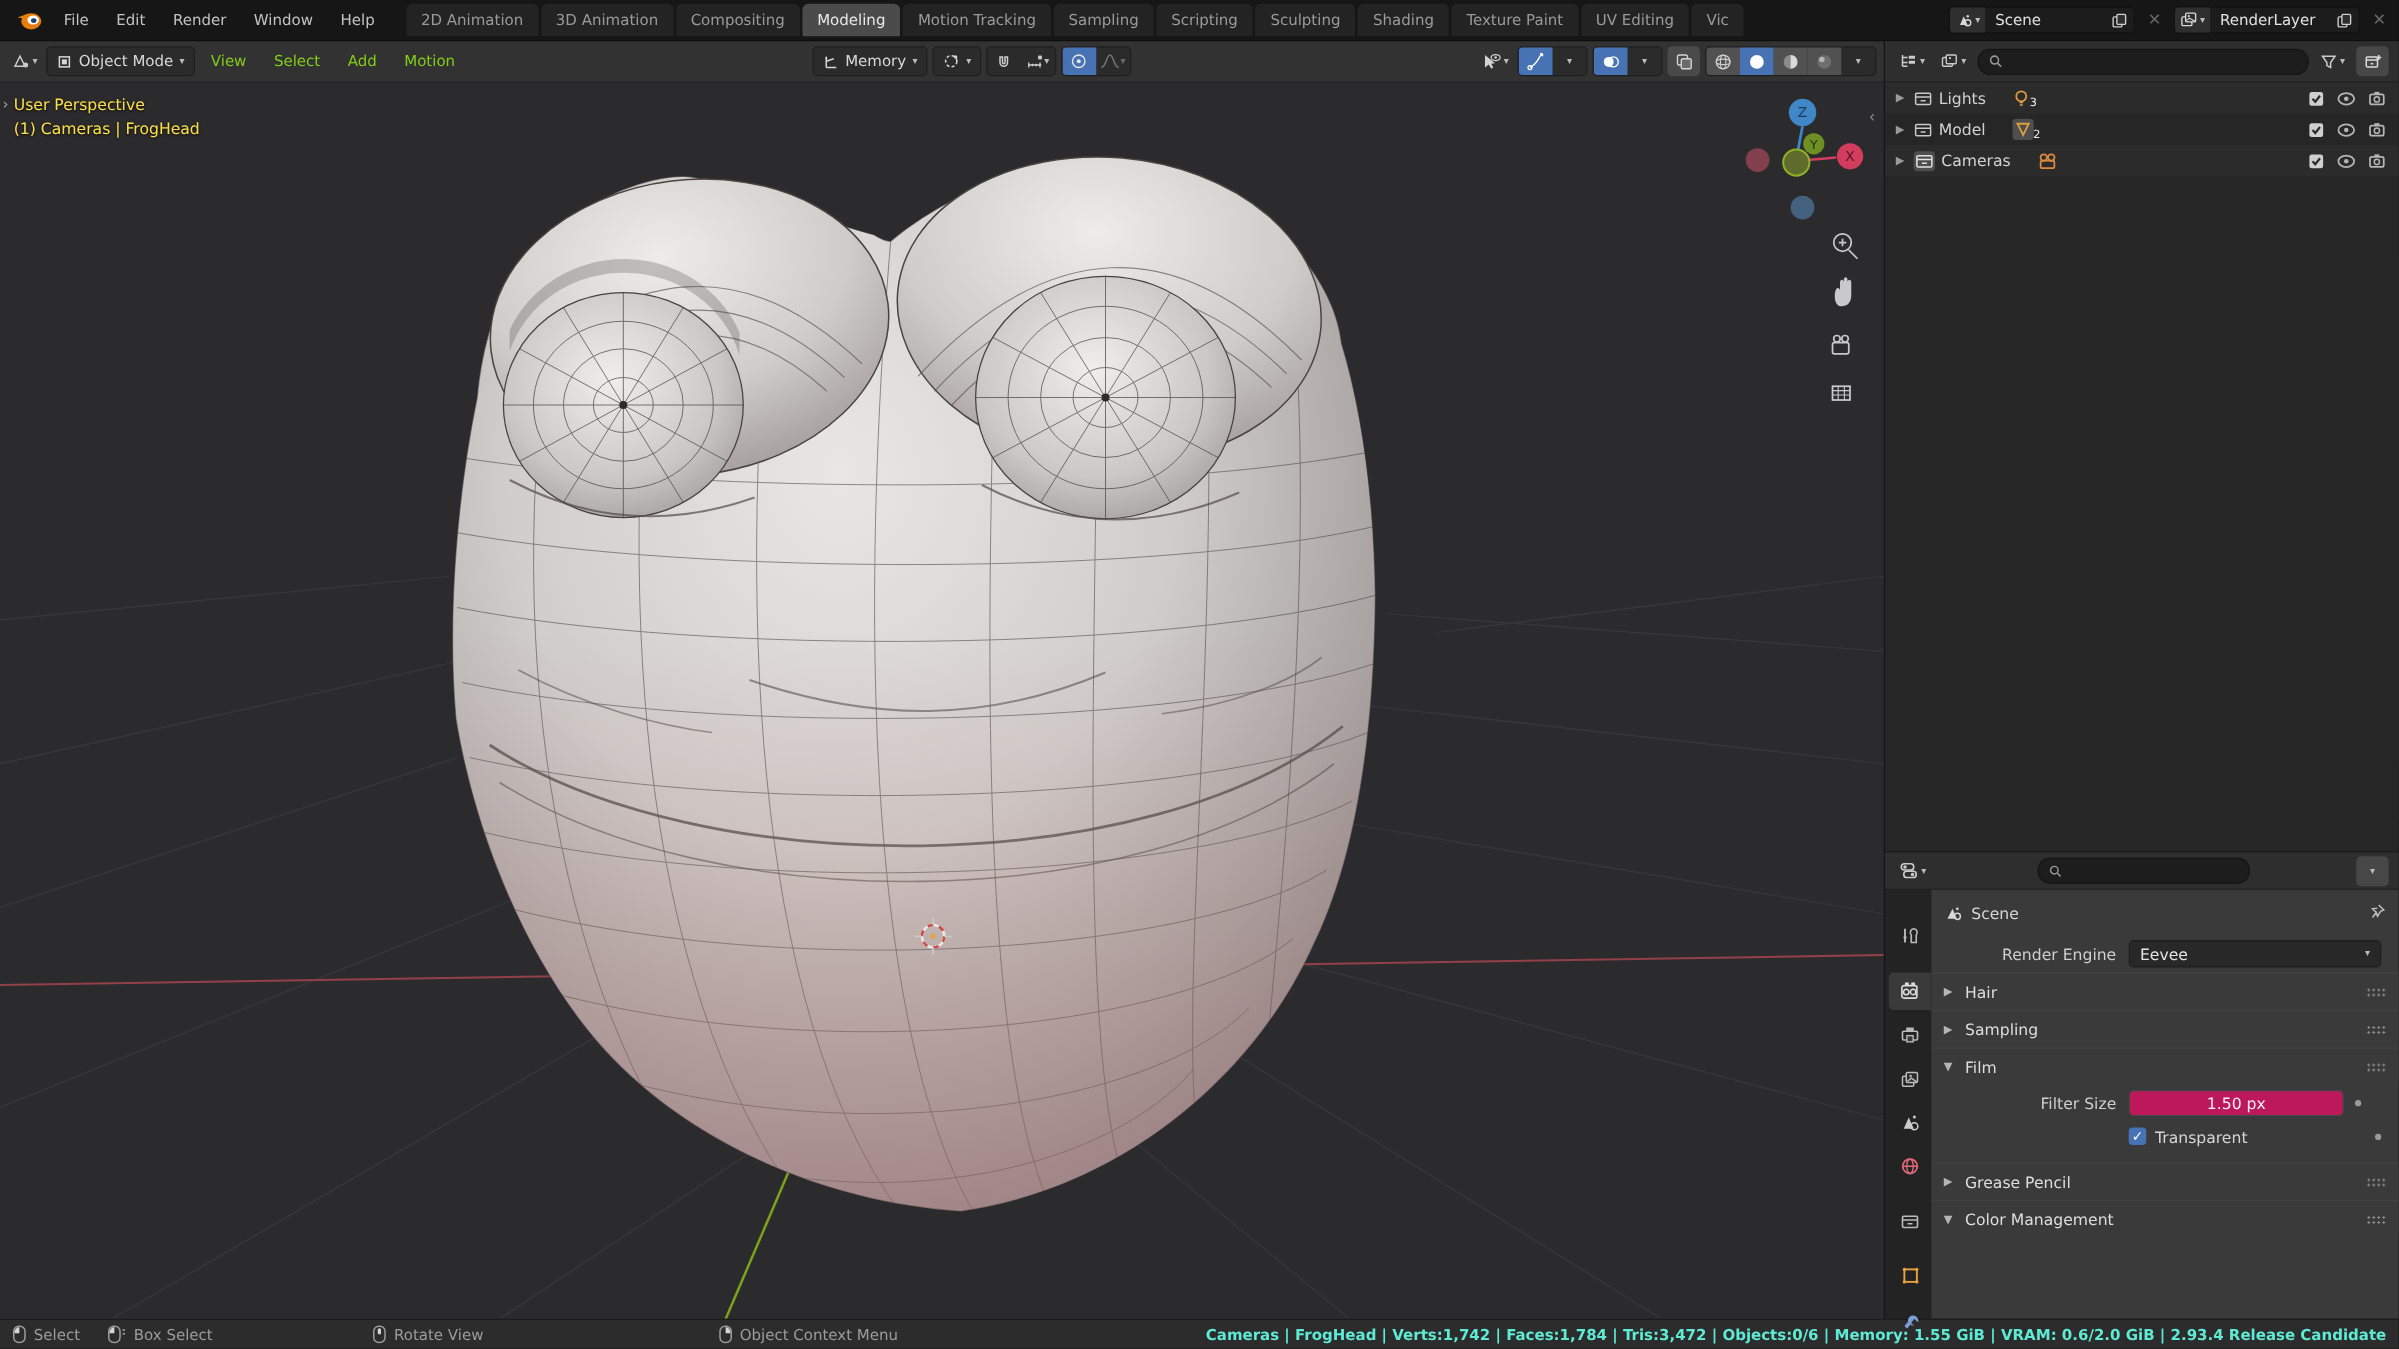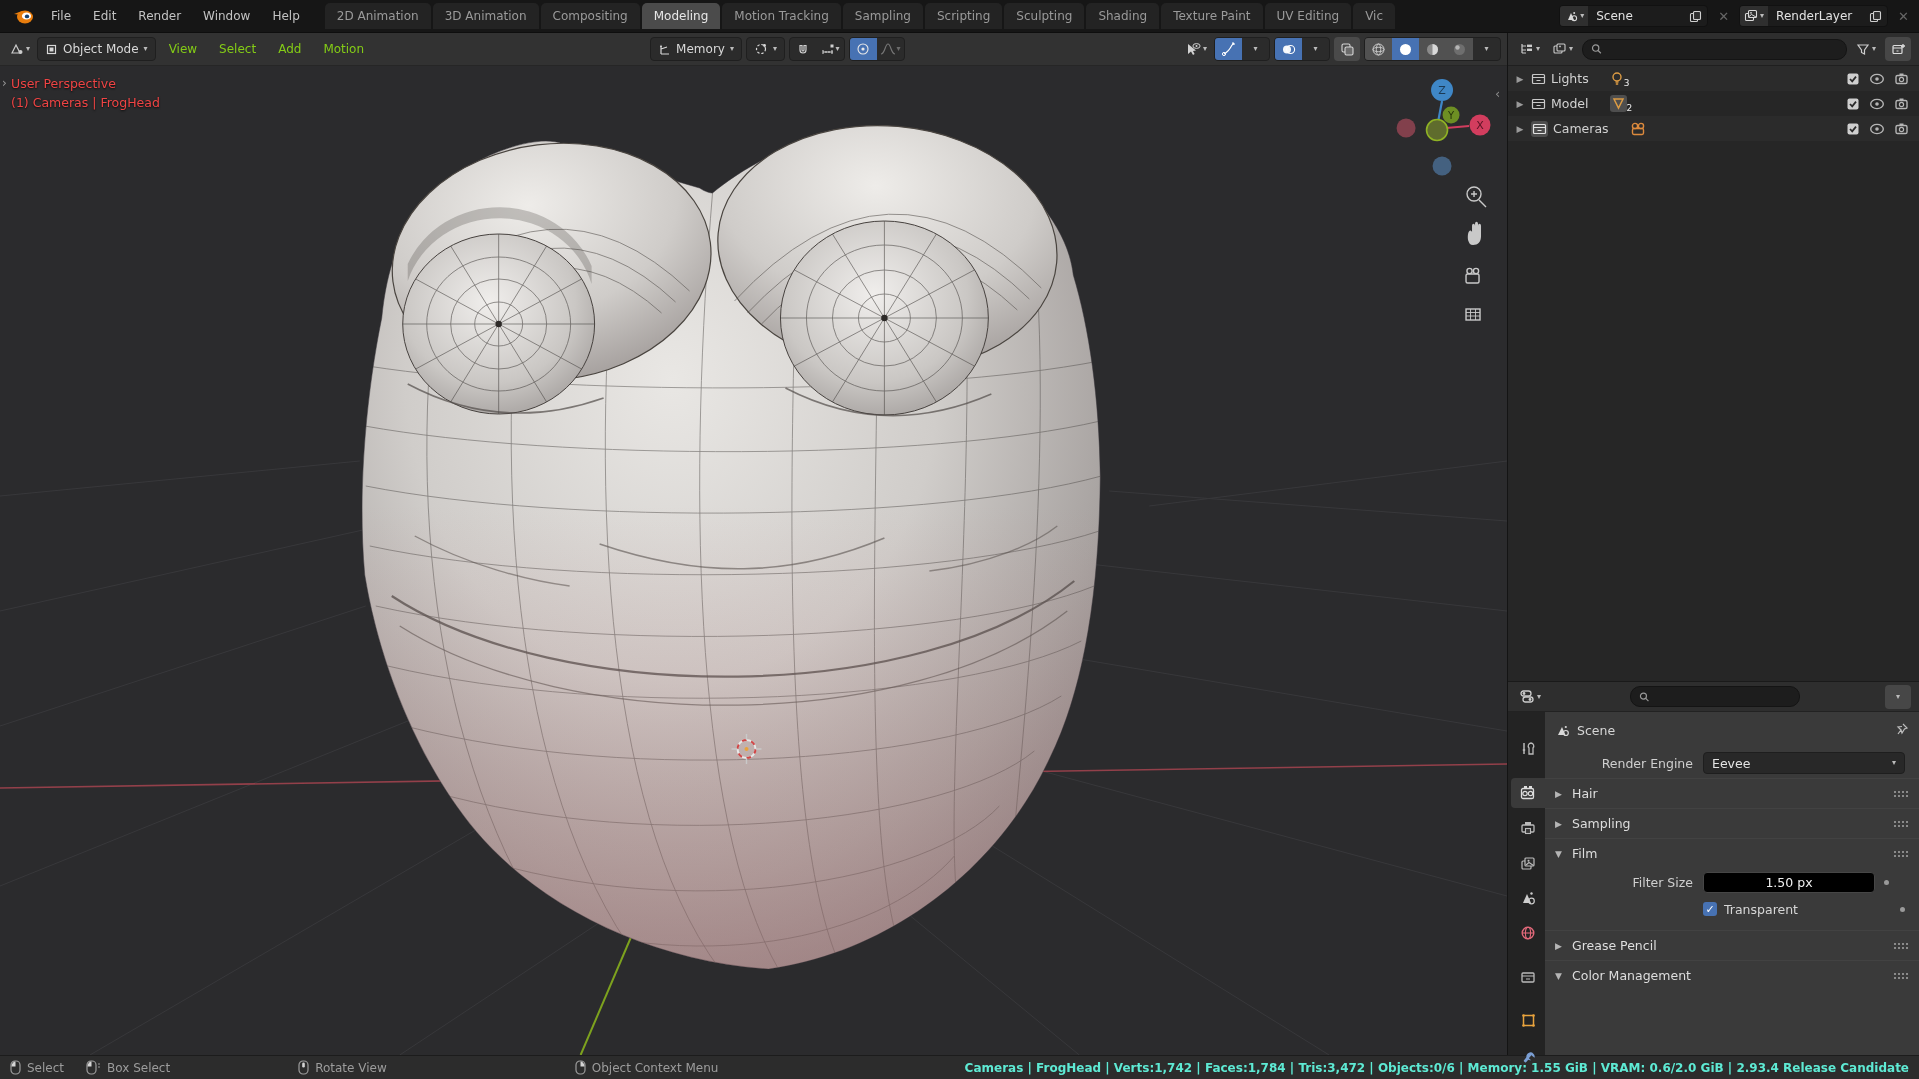--- a/index.html
+++ b/index.html
@@ -41,21 +41,21 @@
   .iconbtn.flat { background:transparent; }
   .btn-group { display:flex; align-items:center; background:#2b2b2b; border:1px solid #1f1f1f;
     border-radius:4px; height:24px; overflow:hidden; }
   .btn-group .seg { height:24px; display:flex; align-items:center; justify-content:center; min-width:27px; }
   .seg.sel { background:#4772b3; }
   .spacer { flex:1 1 0; }
 
   
   .viewport { position:relative; flex:1 1 auto; background:#2b2b2d; overflow:hidden; }
   .viewport svg.scene3d { position:absolute; inset:0; width:100%; height:100%; }
-  .vp-overlay { position:absolute; left:11px; top:8px; line-height:19px; color:#ef4444;
+  .vp-overlay { position:absolute; left:11px; top:8px; line-height:19px; color:#fde047;
     text-shadow:0 1px 2px rgba(0,0,0,.8); font-size:12.5px; }
   .vp-caret { position:absolute; left:2px; top:10px; color:#9a9a9a; font-size:12px; }
 
   
   .right-col { width:411px; flex:0 0 auto; display:flex; flex-direction:column; background:#282828; }
   .outliner-header { height:33px; background:#2e2e2e; border-bottom:1px solid #1f1f1f;
     display:flex; align-items:center; gap:6px; padding:0 8px; flex:0 0 auto; }
   .search { flex:1 1 auto; height:21px; background:#1d1d1d; border:1px solid #141414; border-radius:10px;
     display:flex; align-items:center; padding:0 8px; gap:6px; color:#888; }
   .search input { background:transparent; border:0; outline:none; color:#ddd; width:100%; font:inherit; }
@@ -84,21 +84,21 @@
   .prop-row { height:30px; display:flex; align-items:center; padding:0 14px 0 0; }
   .prop-label { width:158px; text-align:right; padding-right:10px; flex:0 0 auto; color:#cfcfcf; }
   .dropdown { flex:1 1 auto; height:22px; background:#282828; border:1px solid #1e1e1e; border-radius:4px;
     display:flex; align-items:center; padding:0 8px; color:#e4e4e4; }
   .dropdown .chev { margin-left:auto; }
   .panel-hdr { height:30px; display:flex; align-items:center; gap:7px; padding:0 10px;
     border-top:1px solid #424242; background:#3a3a3a; color:#dedede; }
   .panel-hdr .tri { font-size:9px; color:#b5b5b5; width:10px; }
   .grip { margin-left:auto; width:16px; height:8px;
     background-image:radial-gradient(#8a8a8a 1px, transparent 1.1px); background-size:4px 4px; }
-  .slider { flex:1 1 auto; max-width:172px; height:21px; background:#000000; border-radius:4px;
+  .slider { flex:1 1 auto; max-width:172px; height:21px; background:#be185d; border-radius:4px;
     display:flex; align-items:center; justify-content:center; color:#f0f0f0; border:1px solid #464646; }
   .dot-decor { width:5px; height:5px; border-radius:50%; background:#9a9a9a; margin-left:9px; flex:0 0 auto; }
   .checkbox { width:14px; height:14px; border-radius:3px; background:#4772b3; color:#fff; font-size:11px;
     display:flex; align-items:center; justify-content:center; line-height:1; flex:0 0 auto; }
   .checkbox.off { background:#4d4d4d; border:1px solid #3a3a3a; }
   .ovslider { flex:1 1 auto; max-width:145px; height:21px; border-radius:4px; overflow:hidden;
     display:flex; align-items:center; background:#434343; border:1px solid #383838; position:relative; }
   .ovslider .fill { position:absolute; left:0; top:0; bottom:0; width:42%; background:#58729c; }
   .ovslider .txt { position:relative; width:100%; text-align:center; color:#979797; }
 

